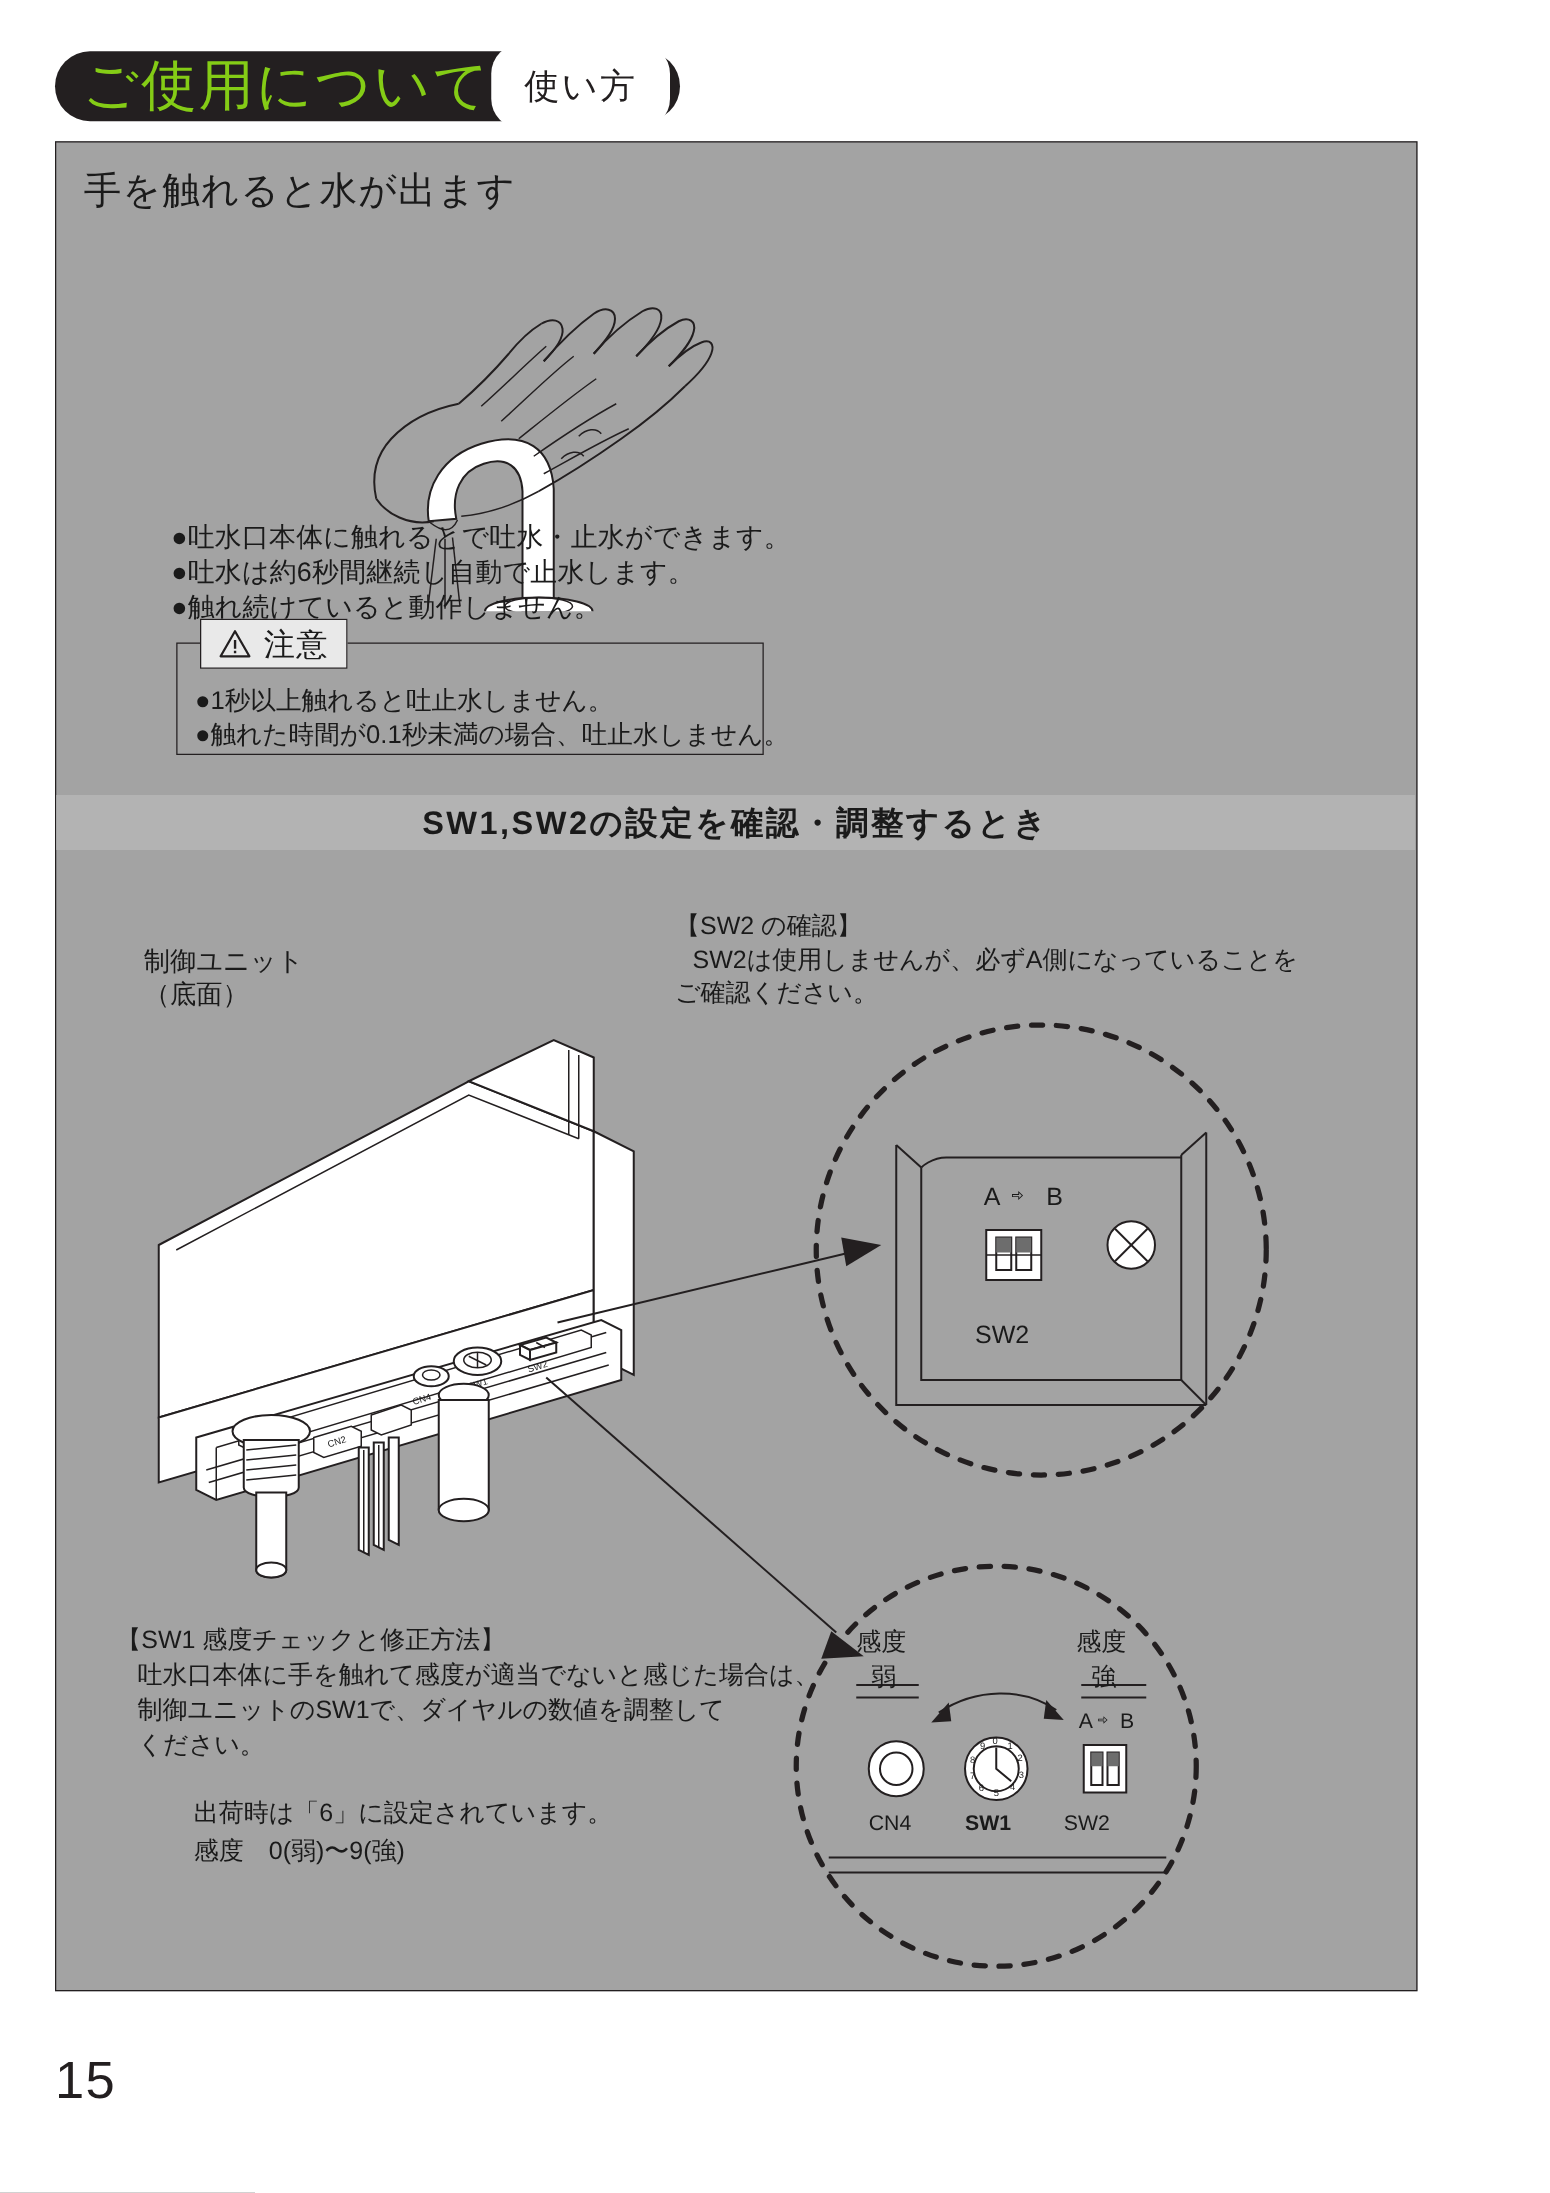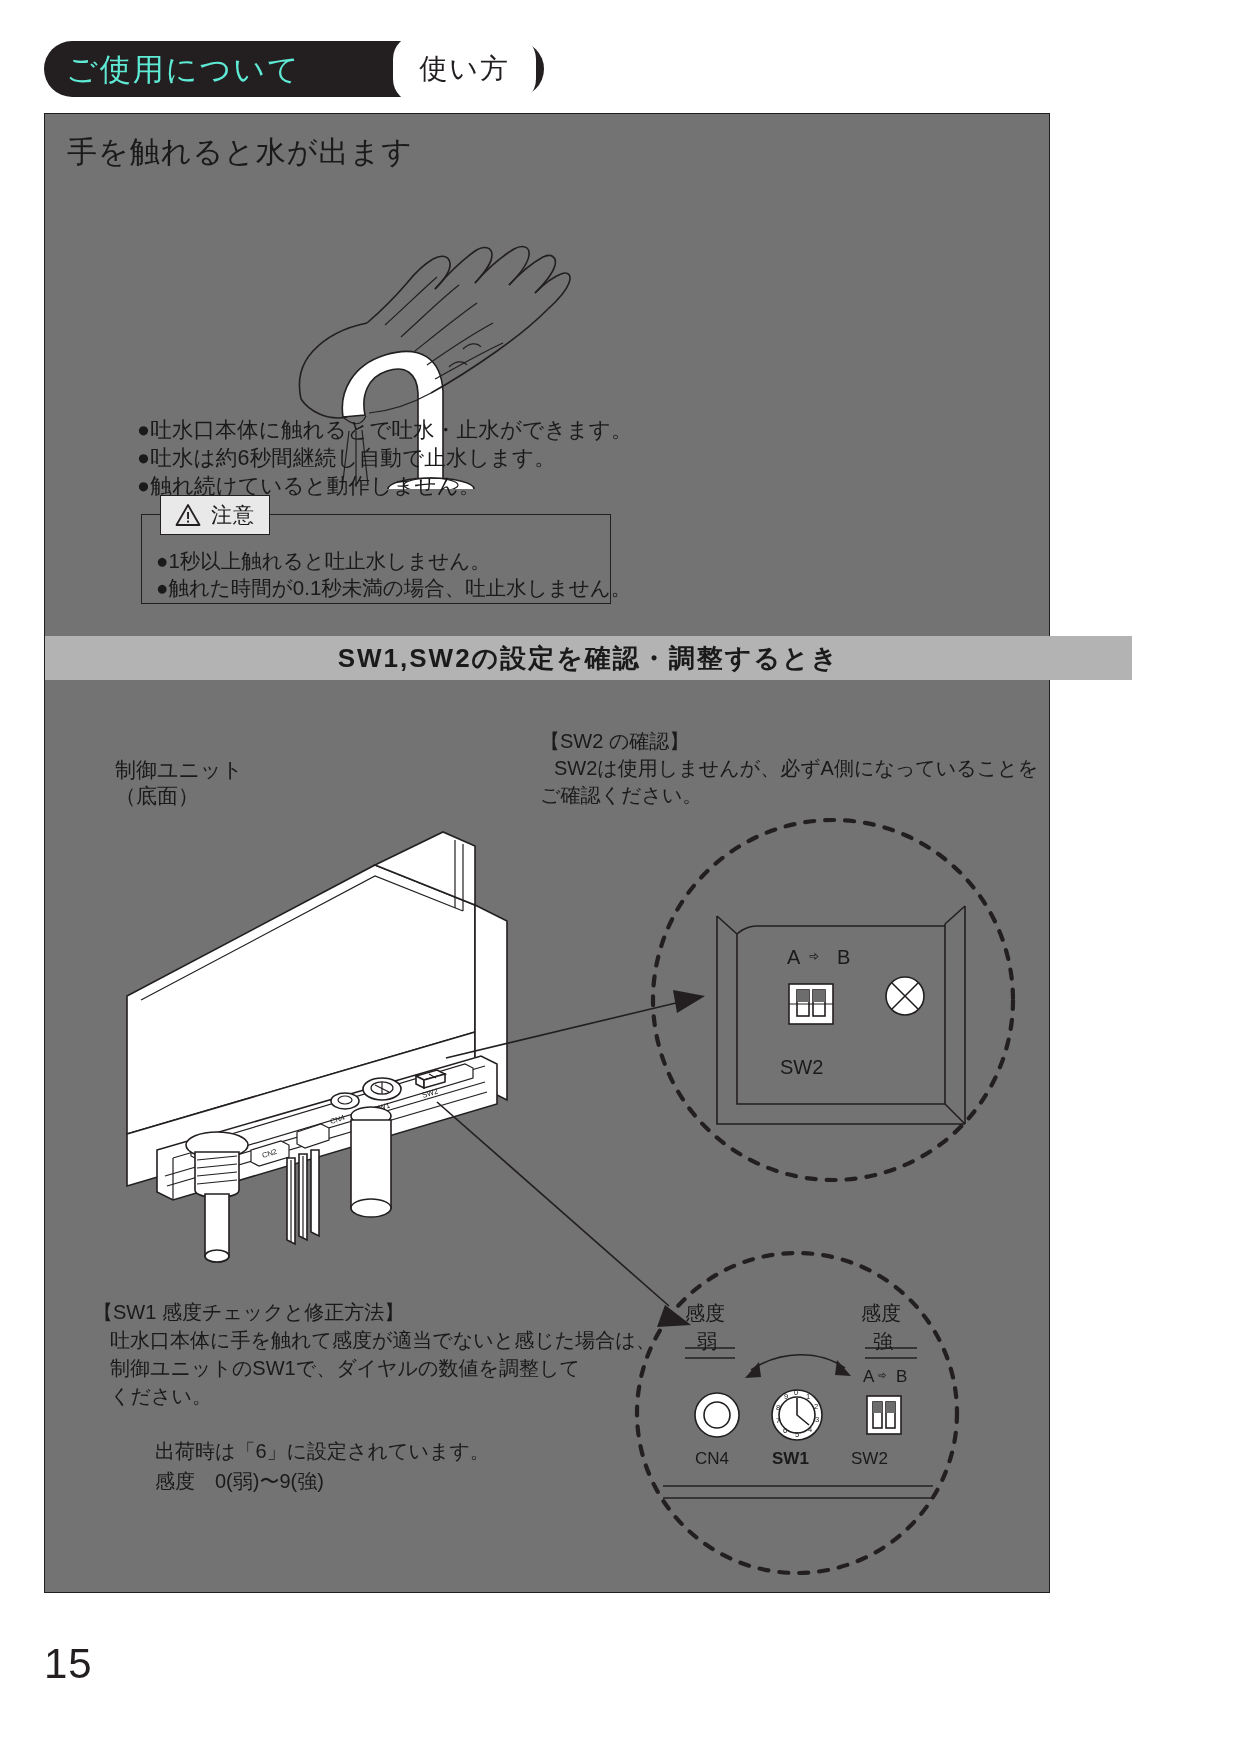--- a/index.html
+++ b/index.html
@@ -18,22 +18,22 @@
     position:absolute;left:44px;top:41px;
     width:500px;height:56px;
     background:#231f20;
     border-radius:28px;
     display:flex;align-items:center;
     box-sizing:border-box;
     padding:0 4px 0 0;
   }
   .header-main{
     flex:1;
-    color:#5eead4;
-    font-size:31px;
+    color:#84cc16;
+    font-size:44px;
     letter-spacing:2px;
     padding-left:22px;
     line-height:1;
     white-space:nowrap;
   }
   .header-tag{
     background:#ffffff;
     color:#231f20;
     font-size:28px;
     letter-spacing:2px;
@@ -41,24 +41,24 @@
     display:flex;align-items:center;justify-content:center;
     padding:16px 26px;
     border-radius:24px;
     margin-right:4px;
     white-space:nowrap;
   }
 
   
   .frame{
     position:absolute;left:44px;top:113px;
-    width:1006px;height:1480px;
+    width:1090px;height:1480px;
     border:1.5px solid #231f20;
     box-sizing:border-box;
-    background:#737373;
+    background:#a3a3a3;
   }
 
   
   .sec-title{
     position:absolute;left:22px;top:18px;
     font-size:30px;letter-spacing:1px;white-space:nowrap;
   }
 
   .faucet-art{
     position:absolute;left:190px;top:45px;
@@ -81,21 +81,21 @@
   .caution-label{
     position:absolute;left:18px;top:-20px;
     background:#e9e9e9;
     border:1.4px solid #231f20;
     height:40px;
     display:flex;align-items:center;
     padding:0 14px;
     box-sizing:border-box;
   }
   .caution-label .tri{margin-right:10px;display:block;}
-  .caution-label span{font-size:21px;letter-spacing:1px;}
+  .caution-label span{font-size:25px;letter-spacing:1px;}
   .caution-body{
     position:absolute;left:14px;top:32px;
     font-size:20.5px;line-height:27px;
   }
   .caution-body div{white-space:nowrap;}
 
   
   .gray-bar{
     position:absolute;left:0;top:522px;
     width:1087px;height:44px;

